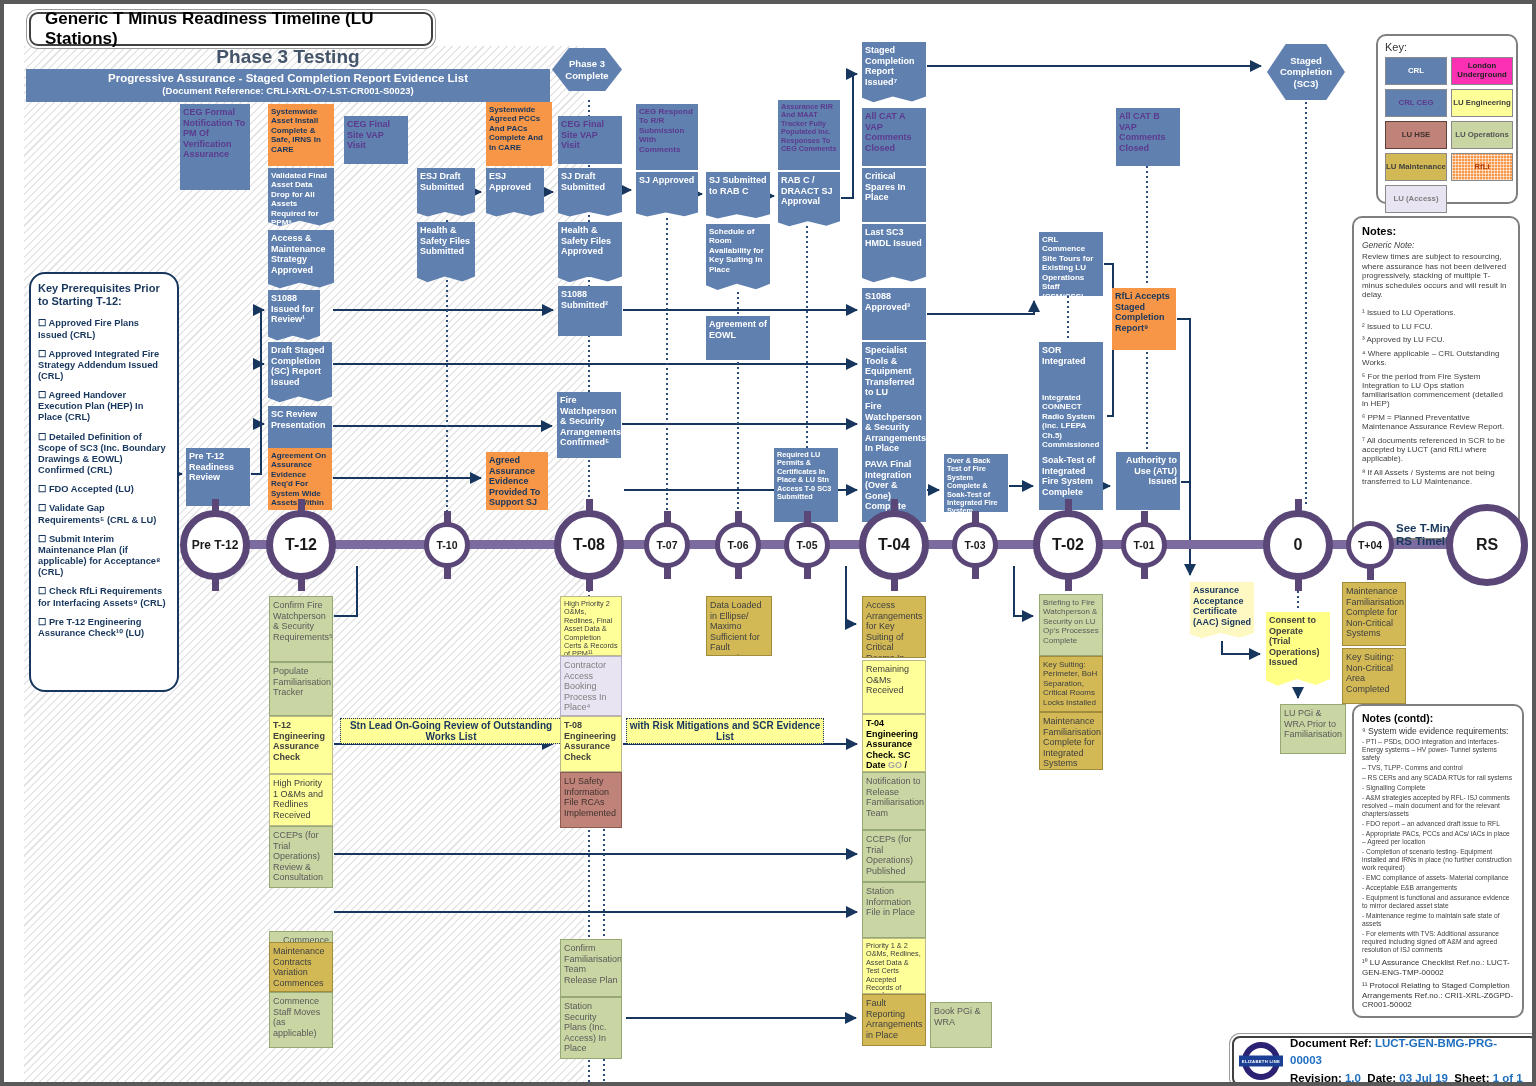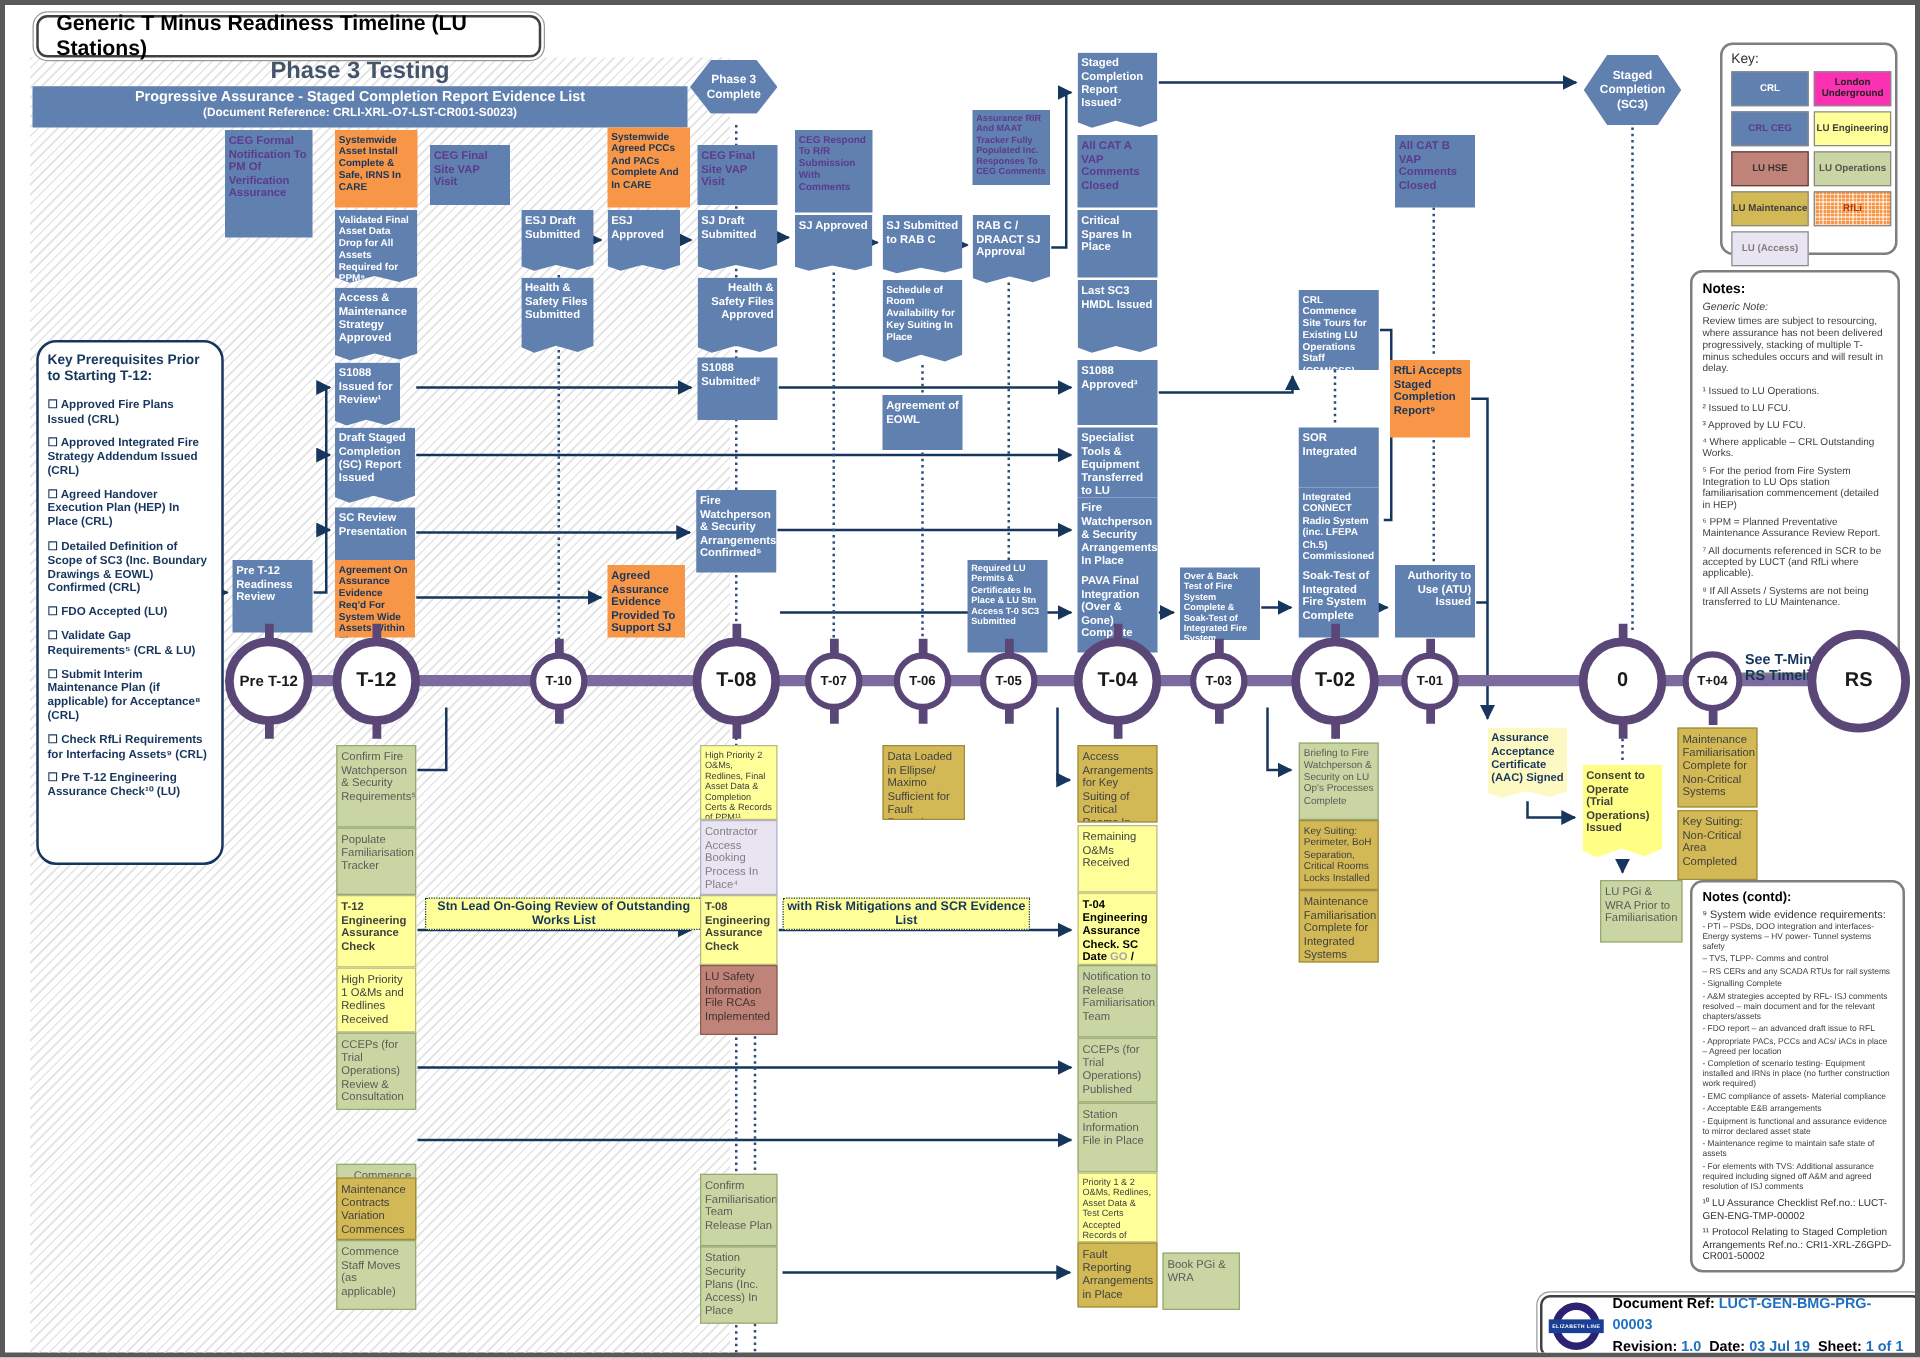--- a/index.html
+++ b/index.html
@@ -262,28 +262,28 @@
     <div class="node rfli small" style="left: 264px; top: 100px; width: 66px; height: 62px;">Systemwide Asset Install Complete &amp; Safe, IRNS In CARE</div>
     <div class="node crl doc small" style="left: 264px; top: 164px; width: 66px; height: 60px;">Validated Final Asset Data Drop for All Assets Required for PPM⁶</div>
     <div class="node crl doc" style="left: 264px; top: 226px; width: 66px; height: 60px;">Access &amp; Maintenance Strategy Approved</div>
     <div class="node ceg" style="left: 340px; top: 112px; width: 64px; height: 48px;">CEG Final Site VAP Visit</div>
     <div class="node rfli small" style="left: 482px; top: 98px; width: 66px; height: 64px;">Systemwide Agreed PCCs And PACs Complete And In CARE</div>
     <div class="node crl doc" style="left: 413px; top: 164px; width: 58px; height: 50px;">ESJ Draft Submitted</div>
     <div class="node crl doc" style="left: 482px; top: 164px; width: 58px; height: 50px;">ESJ Approved</div>
     <div class="node crl doc" style="left: 413px; top: 218px; width: 58px; height: 62px;">Health &amp; Safety Files Submitted</div>
     <div class="node ceg" style="left: 554px; top: 112px; width: 64px; height: 48px;">CEG Final Site VAP Visit</div>
     <div class="node crl doc" style="left: 554px; top: 164px; width: 64px; height: 50px;">SJ Draft Submitted</div>
-    <div class="node crl doc" style="left: 554px; top: 218px; width: 64px; height: 62px; text-align: right;">Health &amp; Safety Files Approved</div>
+    <div class="node crl doc" style="left: 554px; top: 218px; width: 64px; height: 62px;">Health &amp; Safety Files Approved</div>
     <div class="node crl" style="left: 554px; top: 282px; width: 64px; height: 50px;">S1088 Submitted²</div>
     <div class="node ceg small" style="left: 632px; top: 100px; width: 62px; height: 66px;">CEG Respond To R/R Submission With Comments</div>
     <div class="node crl doc" style="left: 632px; top: 168px; width: 62px; height: 46px;">SJ Approved</div>
     <div class="node crl doc" style="left: 702px; top: 168px; width: 64px; height: 48px;">SJ Submitted to RAB C</div>
     <div class="node crl doc small" style="left: 702px; top: 220px; width: 64px; height: 68px;">Schedule of Room Availability for Key Suiting In Place</div>
     <div class="node crl" style="left: 702px; top: 312px; width: 64px; height: 44px;">Agreement of EOWL</div>
-    <div class="node ceg tiny" style="left: 774px; top: 84px; width: 62px; height: 60px;">Assurance RIR And MAAT Tracker Fully Populated Inc. Responses To CEG Comments</div>
+    <div class="node ceg tiny" style="left: 774px; top: 96px; width: 62px; height: 70px;">Assurance RIR And MAAT Tracker Fully Populated Inc. Responses To CEG Comments</div>
     <div class="node crl doc" style="left: 774px; top: 168px; width: 62px; height: 56px;">RAB C / DRAACT SJ Approval</div>
     <div class="node crl doc" style="left: 264px; top: 286px; width: 52px; height: 52px;">S1088 Issued for Review¹</div>
     <div class="node crl doc" style="left: 264px; top: 338px; width: 64px; height: 62px;">Draft Staged Completion (SC) Report Issued</div>
     <div class="node crl" style="left: 264px; top: 402px; width: 64px; height: 42px;">SC Review Presentation</div>
     <div class="node rfli small" style="left: 264px; top: 444px; width: 64px; height: 62px;">Agreement On Assurance Evidence Req'd For System Wide Assets Within Element⁰⁹</div>
     <div class="node crl" style="left: 182px; top: 444px; width: 64px; height: 58px;">Pre T-12 Readiness Review</div>
     <div class="node rfli" style="left: 482px; top: 448px; width: 62px; height: 58px;">Agreed Assurance Evidence Provided To Support SJ</div>
     <div class="node crl" style="left: 553px; top: 388px; width: 64px; height: 66px;">Fire Watchperson &amp; Security Arrangements Confirmed⁵</div>
     <div class="node crl tiny" style="left: 770px; top: 444px; width: 64px; height: 74px;">Required LU Permits &amp; Certificates In Place &amp; LU Stn Access T-0 SC3 Submitted</div>
     <div class="node crl doc" style="left: 858px; top: 38px; width: 64px; height: 62px;">Staged Completion Report Issued⁷</div>

